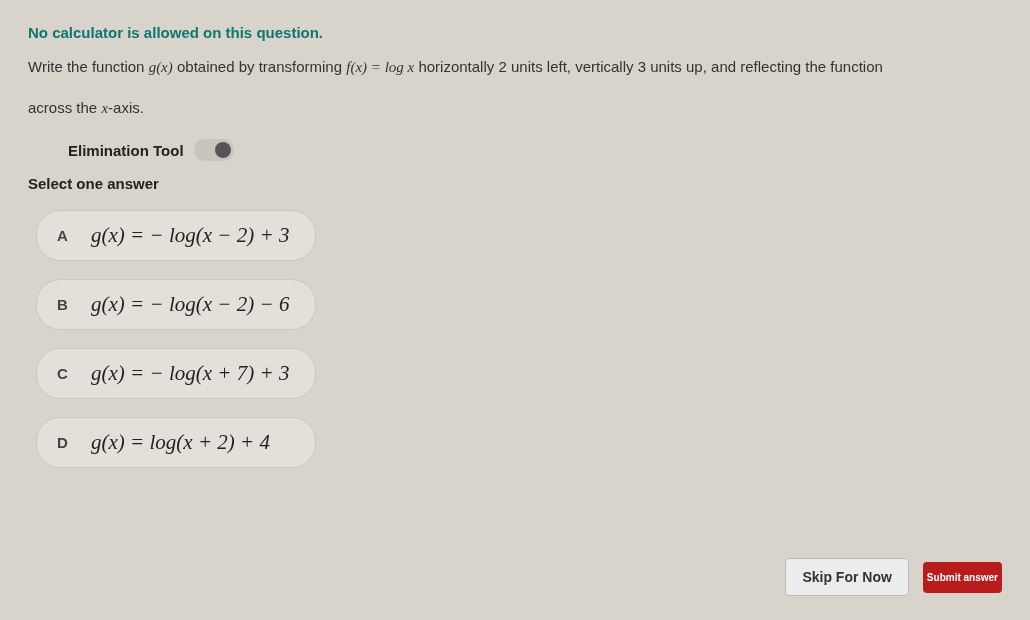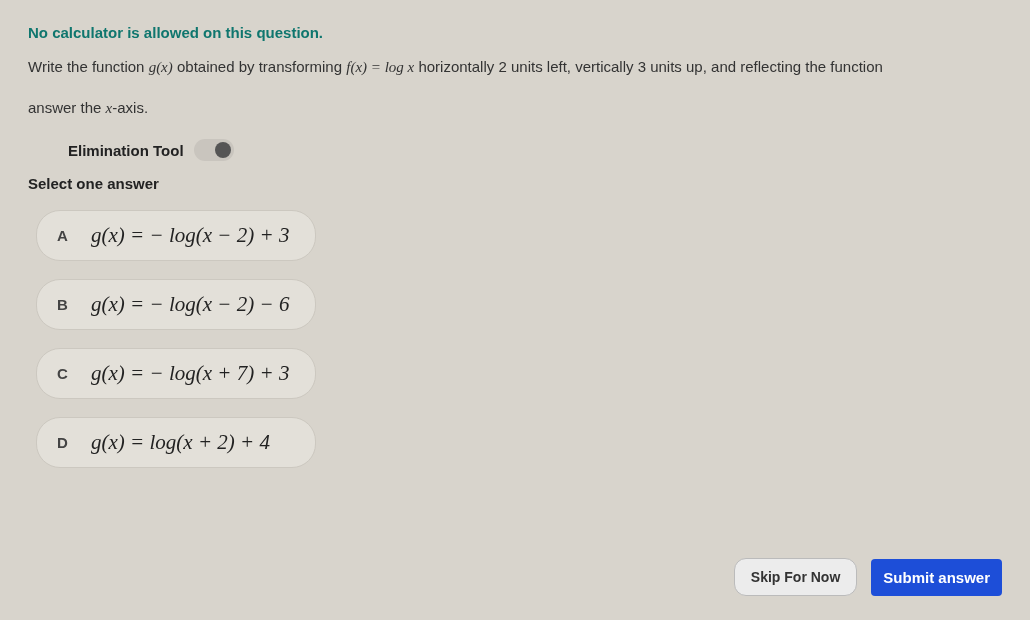--- a/index.html
+++ b/index.html
@@ -110,44 +110,44 @@
       gap: 14px;
       align-items: center;
     }
     .btn-skip {
       background: #ececec;
       border: 1px solid #bbb;
       color: #333;
       font-weight: 600;
       font-size: 14px;
       padding: 10px 16px;
-      border-radius: 12px;
+      border-radius: 4px;
       cursor: pointer;
     }
     .btn-submit {
-      background: #1d4ed8;
+      background: #b91c1c;
       border: none;
       color: #fff;
       font-weight: 600;
-      font-size: 15px;
-      padding: 10px 12px;
+      font-size: 10px;
+      padding: 10px 4px;
       border-radius: 4px;
       cursor: pointer;
     }
   </style>
 </head>
 <body>
 
 <div class="instruction">No calculator is allowed on this question.</div>
 
 <div class="question-text">
   <span>Write the function </span><span class="math">g(x)</span><span> obtained by transforming </span><span class="math">f(x) = log x</span><span> horizontally 2 units left, vertically 3 units up, and reflecting the function</span>
 </div>
 <div class="across">
-  <span>answer the </span><span class="math">x</span><span>-axis.</span>
+  <span>across the </span><span class="math">x</span><span>-axis.</span>
 </div>
 
 <div class="elim-row">
   <span class="elim-label">Elimination Tool</span>
   <span class="toggle">
     <span class="toggle-knob"></span>
   </span>
 </div>
 
 <div class="select-one">Select one answer</div>

